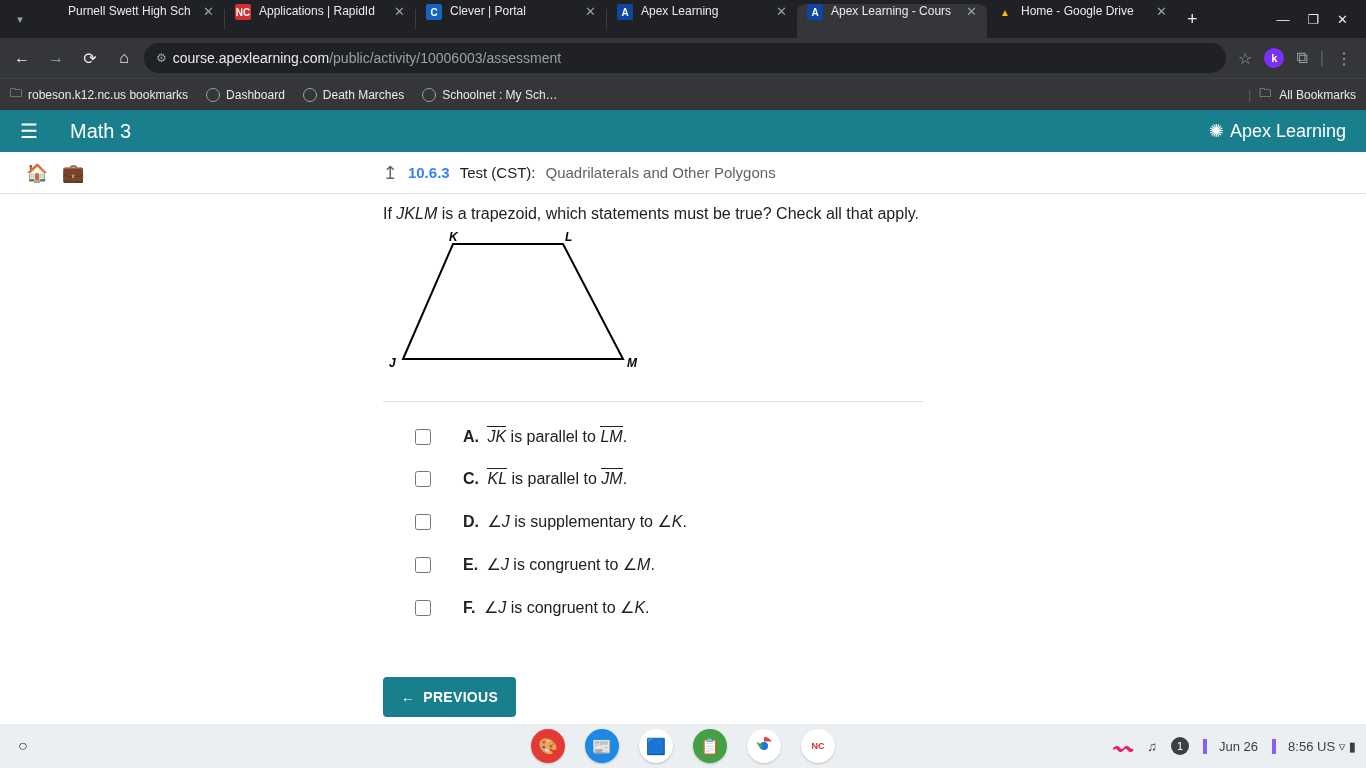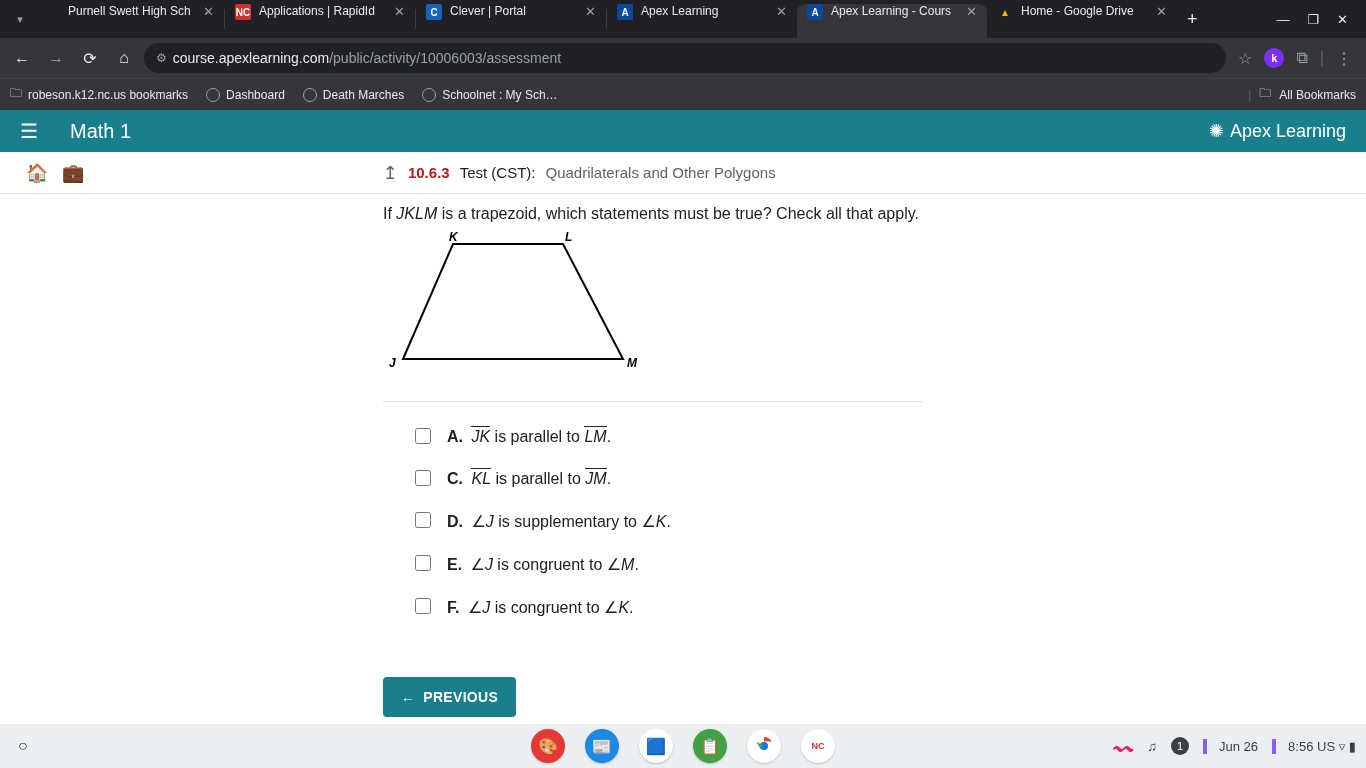--- a/index.html
+++ b/index.html
@@ -38,33 +38,33 @@
 .burger { width:22px; font-size:20px; letter-spacing:-2px; margin-right:28px; }
 .course-title { font-size:20px; font-weight:500; }
 .apex-logo { margin-left:auto; display:flex; align-items:center; gap:6px; font-size:18px; }
 .apex-logo .sun { font-size:18px; }
 
 
 .crumb-bar { height:42px; display:flex; align-items:center; padding:0 26px; border-bottom:1px solid #e0e0e0; background:#fff; color:#5f6368; gap:18px; }
 .crumb-left { display:flex; gap:14px; font-size:18px; }
 .crumb-center { margin-left:280px; display:flex; align-items:center; gap:10px; font-size:15px; }
 .crumb-center .up { font-size:18px; color:#5f6368; }
-.crumb-center .num { font-weight:700; color:#b91c1c; }
+.crumb-center .num { font-weight:700; color:#3b82f6; }
 .crumb-center .t { font-weight:400; color:#202124; }
 .crumb-center .sub { color:#5f6368; }
 .crumb-right { margin-left:auto; display:flex; gap:18px; font-size:18px; }
 
 
 .content { position:absolute; left:383px; top:205px; width:550px; }
 .question-text { font-size:16px; color:#202124; margin-bottom:6px; }
 .question-text .ital { font-style:italic; }
 .figure { margin:6px 0 18px 0; }
 .hr { border-top:1px solid #e0e0e0; margin:12px 0 26px 0; width:540px; }
 .options { display:flex; flex-direction:column; gap:24px; margin-left:32px; }
-.opt { display:flex; gap:16px; font-size:16px; color:#202124; }
+.opt { display:flex; align-items:center; gap:32px; font-size:16px; color:#202124; }
 .opt input[type=checkbox]{ width:16px; height:16px; }
 .opt .letter { font-weight:700; margin-right:4px; }
 .seg { position:relative; display:inline-block; font-style:italic; }
 .seg::before { content:""; position:absolute; top:-2px; left:0; right:0; border-top:1px solid #202124; }
 .ang { font-style:normal; }
 
 .prev-btn { position:absolute; left:383px; top:677px; background:#1a7f8c; color:#fff; border:none; border-radius:4px; height:40px; padding:0 18px; font-size:14px; font-weight:600; display:flex; align-items:center; gap:8px; letter-spacing:.3px; }
 
 
 .taskbar { position:absolute; left:0; right:0; bottom:0; height:44px; background:#eceff1; display:flex; align-items:center; padding:0 10px; gap:12px; font-size:13px; color:#3c4043; }
@@ -162,21 +162,21 @@
     <div class="bm-right">
       <span style="color:#5f6368">|</span>
       <span>🗀</span>
       <span>All Bookmarks</span>
     </div>
   </div>
 </div>
 
 <div class="apex-hdr">
   <span class="burger">☰</span>
-  <span class="course-title">Math 1</span>
+  <span class="course-title">Math 3</span>
   <span class="apex-logo">
     <span class="sun">✺</span>
     <span>Apex Learning</span>
   </span>
 </div>
 
 <div class="crumb-bar">
   <div class="crumb-left">
     <span>🏠</span>
     <span>💼</span>

